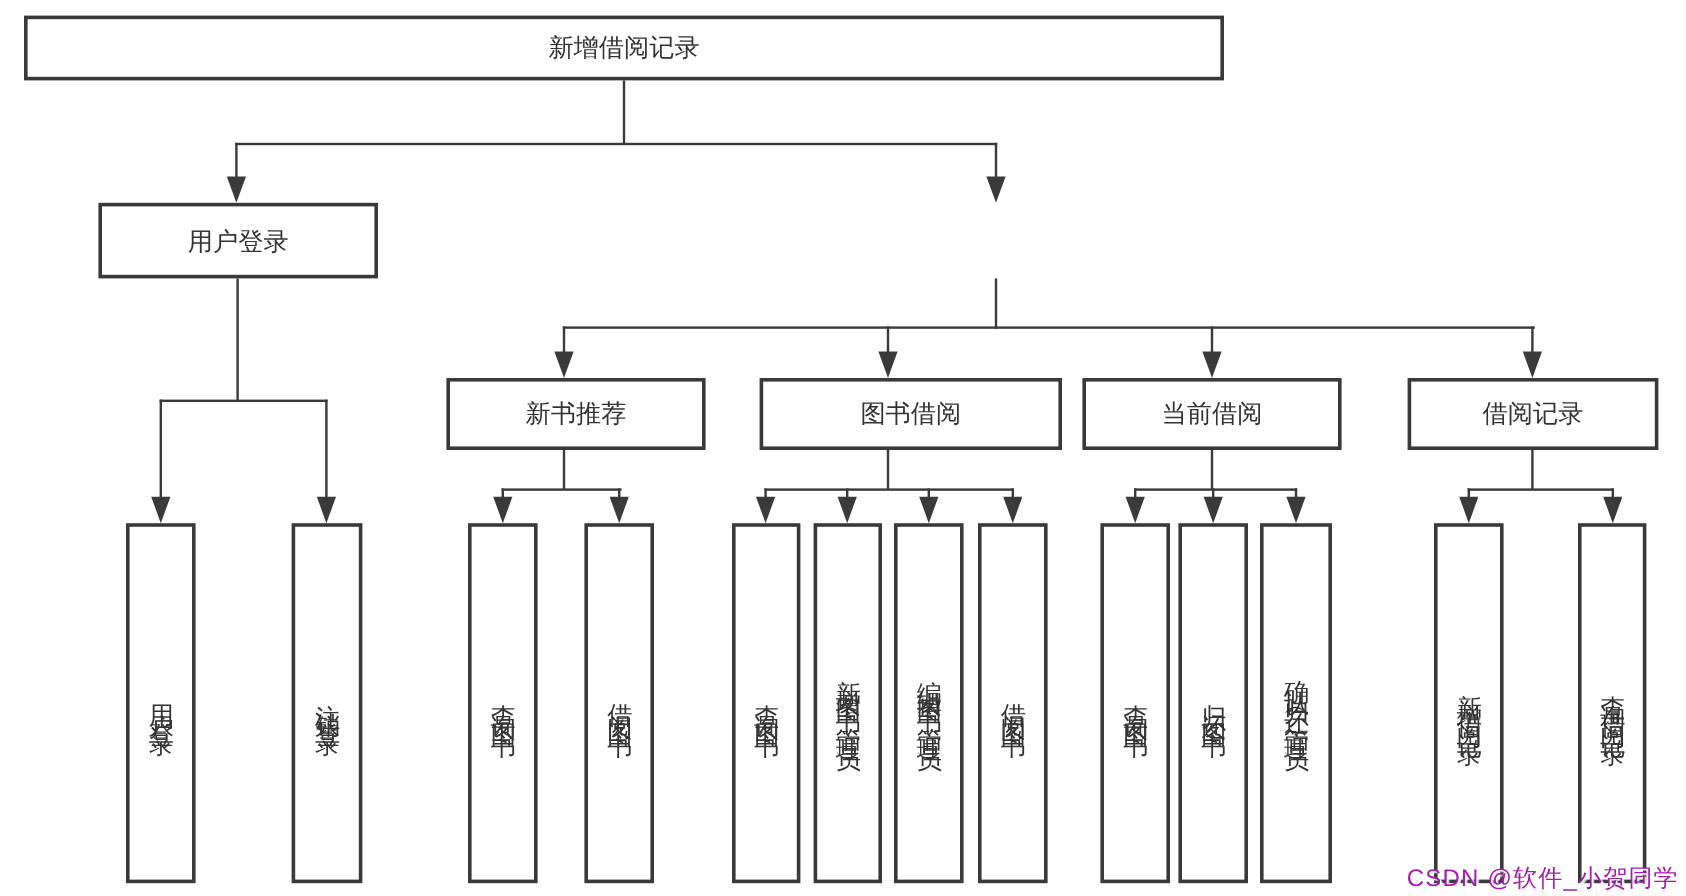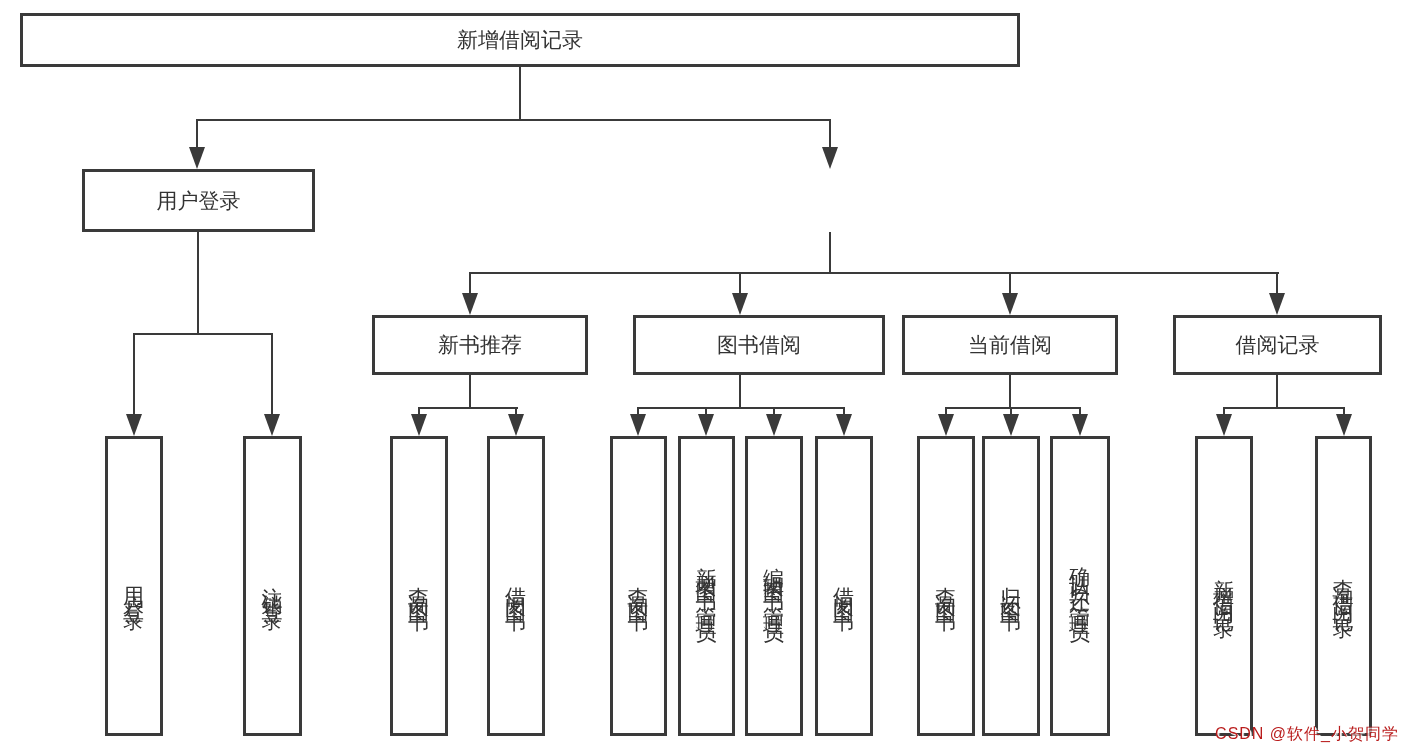--- a/index.html
+++ b/index.html
@@ -15,21 +15,21 @@
   .vbox span {
     writing-mode:vertical-rl; text-orientation:mixed; letter-spacing:8px; line-height:1;
   }
   .ln { position:absolute; background:#3a3a3a; }
   .arrow {
     position:absolute; width:0; height:0;
     border-left:8px solid transparent; border-right:8px solid transparent;
     border-top:22px solid #3a3a3a;
   }
   .watermark {
-    position:absolute; right:6px; bottom:2px; font-size:16px; color:#b91c1c;
+    position:absolute; right:6px; bottom:2px; font-size:20px; color:#a21caf;
     text-shadow:1px 1px 0 #ffffff, 2px 2px 1px rgba(255,255,255,0.85);
     z-index:5; letter-spacing:1px; white-space:nowrap;
   }
 </style>
 </head>
 <body>
 
 <div class="stage">
 
   <div class="box" style="left:20px; top:13px; width:1000px; height:54px;">

